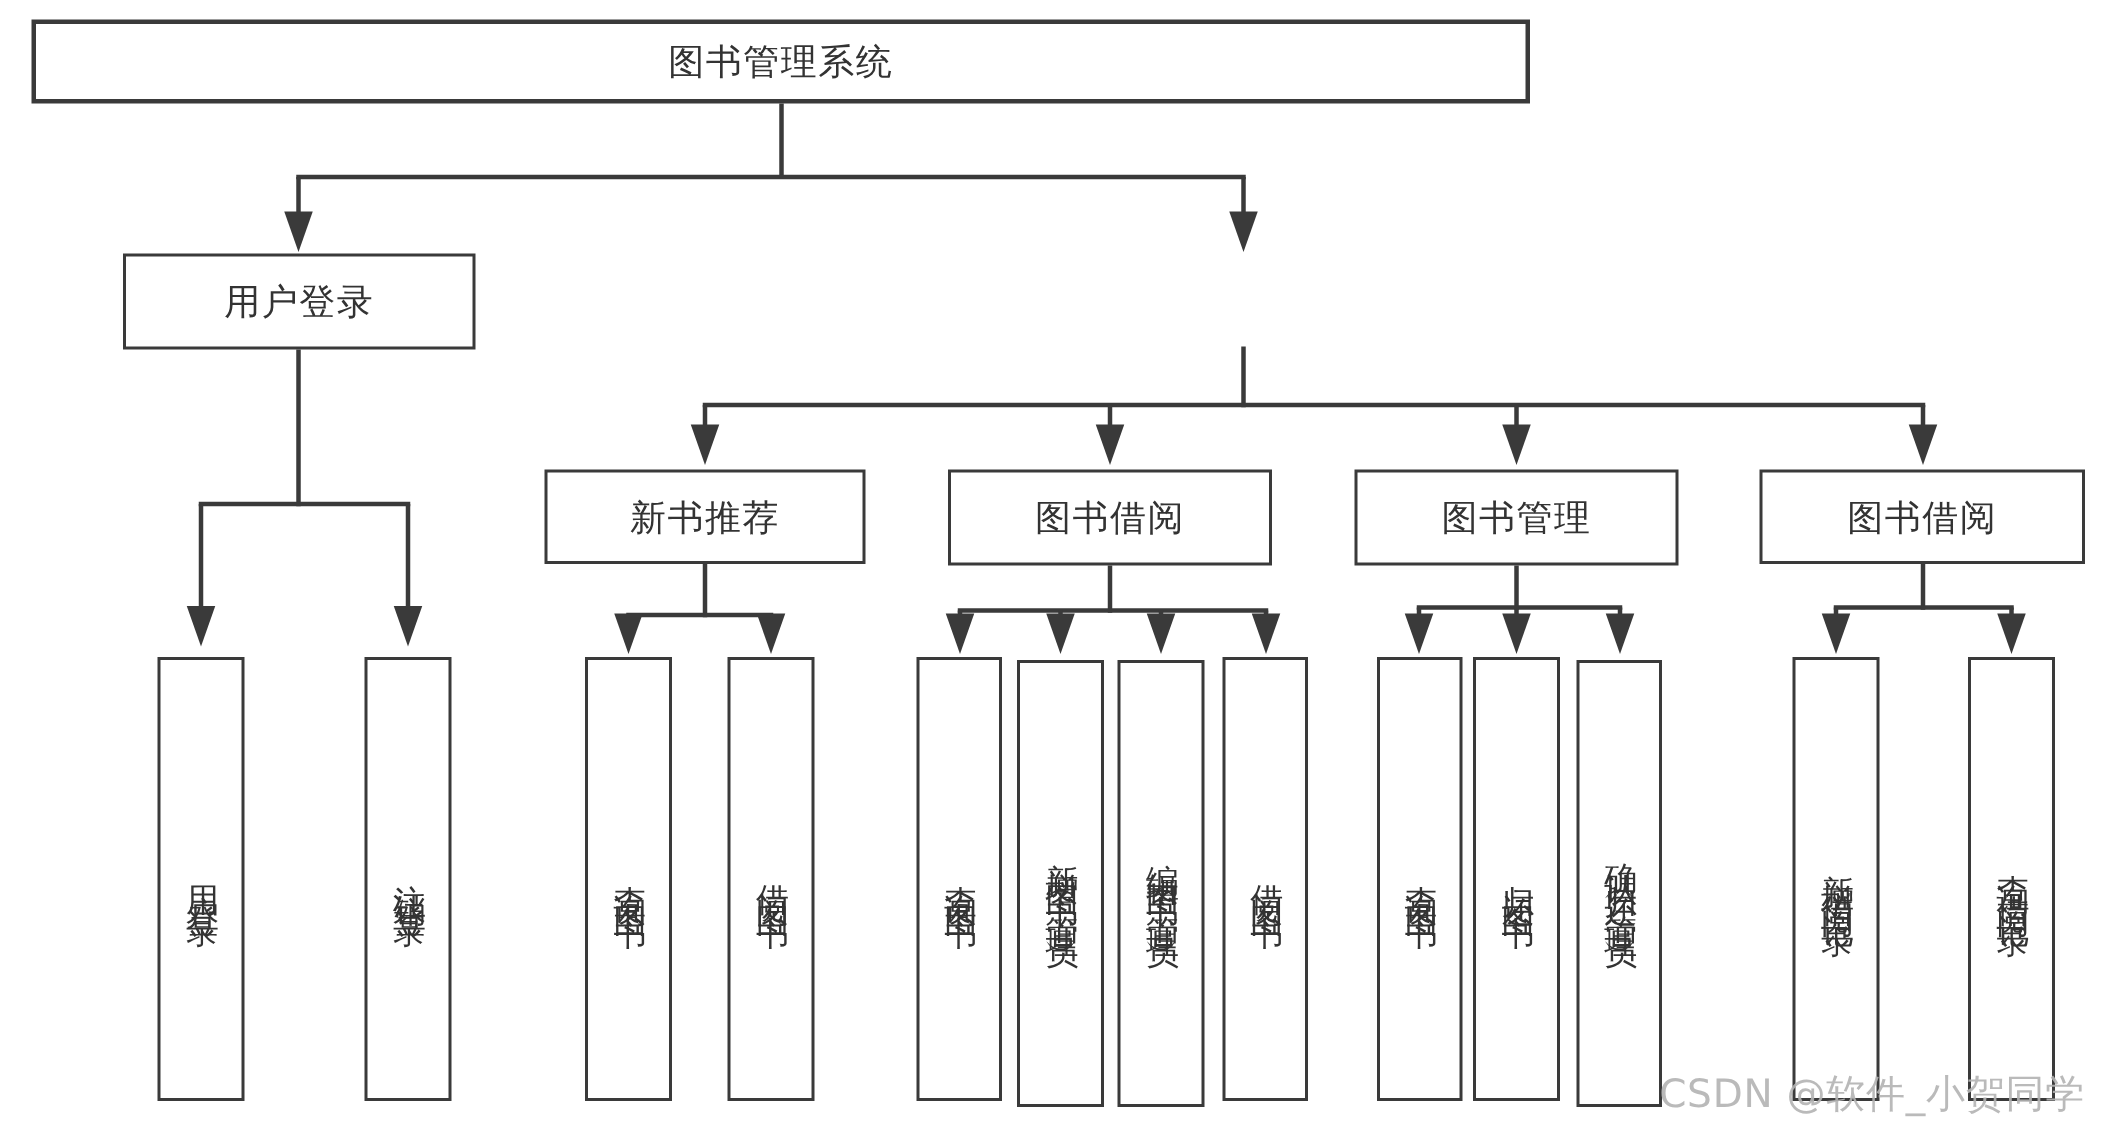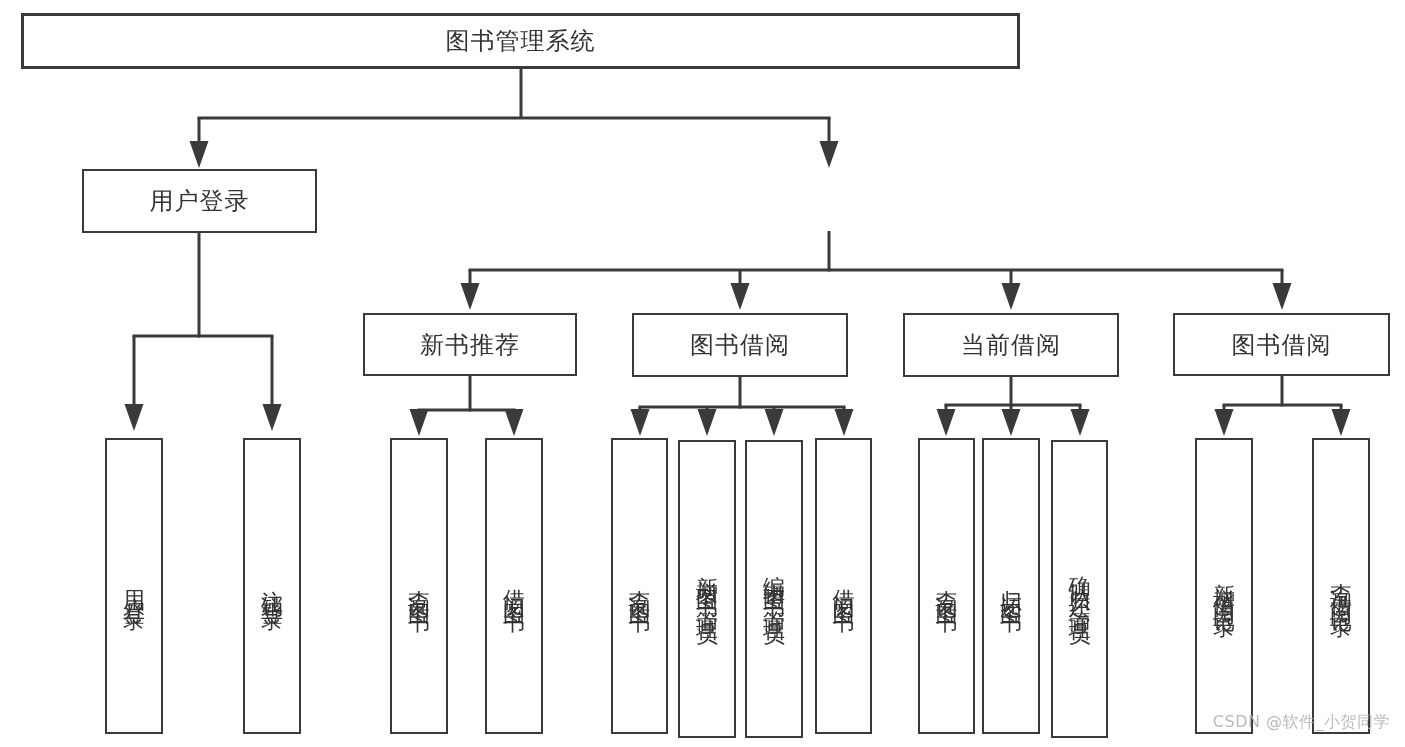--- a/index.html
+++ b/index.html
@@ -43,21 +43,21 @@
     font-size: 22px;
     color: #333333;
     letter-spacing: 7px;
     line-height: 1;
     white-space: nowrap;
   }
   #watermark {
     position: absolute;
     top: 712px;
     right: 15px;
-    font-size: 16px;
+    font-size: 26px;
     color: #b3b3b3;
     letter-spacing: 0.5px;
     z-index: 5;
     opacity: 0.9;
     white-space: nowrap;
   }
 </style>
 </head>
 <body>
 
@@ -144,21 +144,21 @@
     <span class="hlabel">用户登录</span>
   </div>
 
   <div class="node" style="left:363px;top:313px;width:214px;height:63px">
     <span class="hlabel">新书推荐</span>
   </div>
   <div class="node" style="left:632px;top:313px;width:216px;height:64px">
     <span class="hlabel">图书借阅</span>
   </div>
   <div class="node" style="left:903px;top:313px;width:216px;height:64px">
-    <span class="hlabel">当前借阅</span>
+    <span class="hlabel">图书管理</span>
   </div>
   <div class="node" style="left:1173px;top:313px;width:217px;height:63px">
     <span class="hlabel">图书借阅</span>
   </div>
 
   <div class="node" style="left:105px;top:438px;width:58px;height:296px">
     <span class="vlabel">用户登录</span>
   </div>
   <div class="node" style="left:243px;top:438px;width:58px;height:296px">
     <span class="vlabel">注销登录</span>

